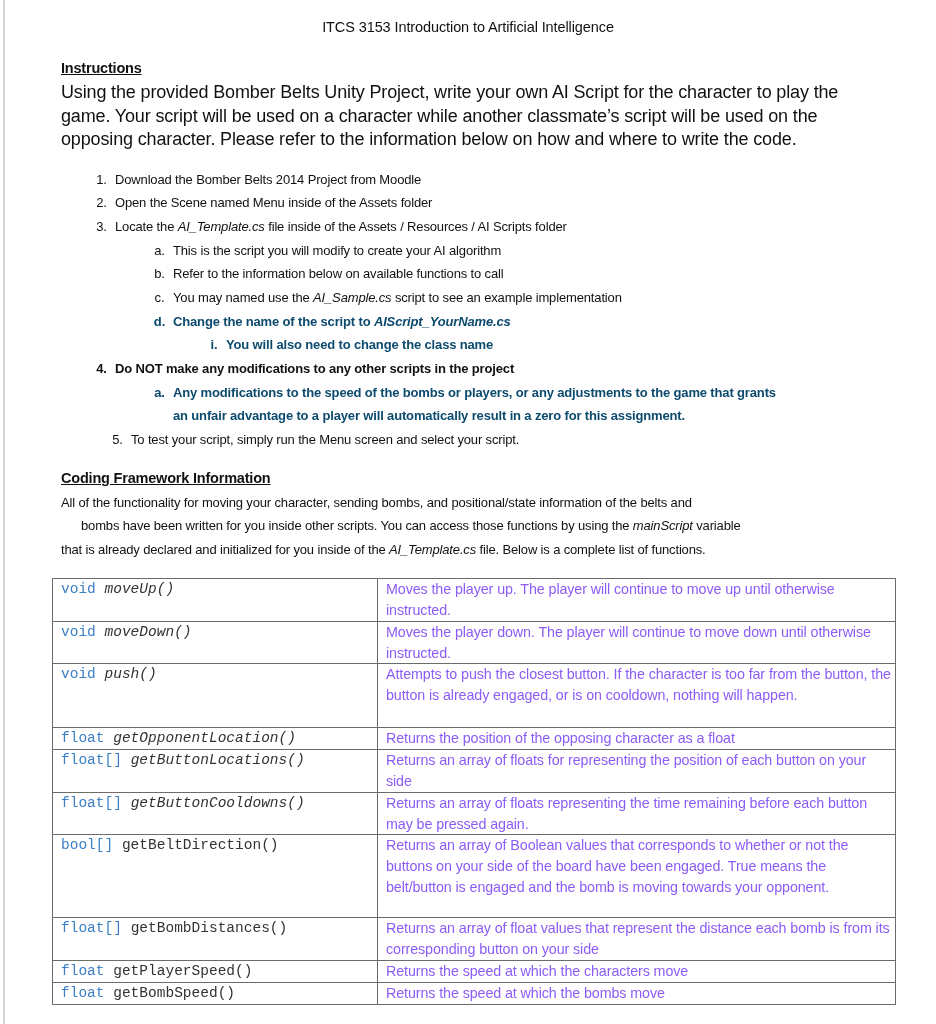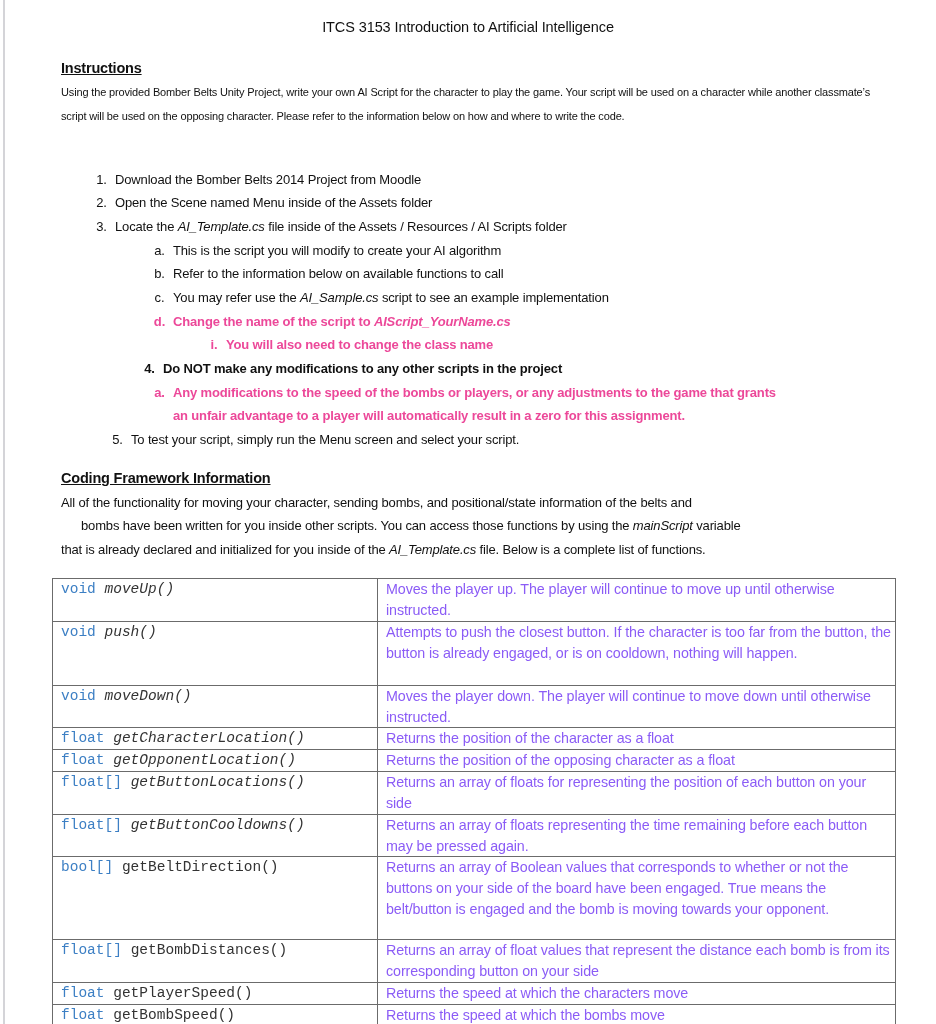--- a/index.html
+++ b/index.html
@@ -13,30 +13,30 @@
   .page { position: absolute; left: 0; top: 0; width: 936px; }
   .doc-title {
     position: absolute; top: 19px; left: 0; width: 936px; text-align: center;
     font-size: 14.5px; letter-spacing: -0.1px;
   }
   .section-heading {
     position: absolute; left: 61px; font-weight: bold; text-decoration: underline;
     font-size: 14.5px; letter-spacing: -0.2px;
   }
   .para {
-    position: absolute; left: 61px; width: 830px; font-size: 11px; line-height: 23.5px;
+    position: absolute; left: 61px; width: 830px; font-size: 18px; line-height: 23.5px;
     letter-spacing: -0.15px;
   }
   .list-item {
     position: absolute; font-size: 13px; line-height: 23.5px; letter-spacing: -0.15px;
     white-space: nowrap;
     text-align: center;
   }
   .list-item .marker { display: inline-block; width: 27px; }
-  .red { color: #ec4899; font-weight: bold; }
+  .red { color: #0c4a6e; font-weight: bold; }
   .bold { font-weight: bold; }
   .ital { font-style: italic; }
 
   .fn-table {
     position: absolute; left: 52px; top: 578px; width: 844px;
     border-collapse: collapse; table-layout: fixed;
   }
   .fn-table td {
     border: 1.5px solid #6b6b6b; vertical-align: top; padding: 0 0 0 8px;
   }
@@ -77,32 +77,32 @@
 
   <div class="list-item" style="top:239px; left:146px;">
     <span class="marker">a.</span><span>This is the script you will modify to create your AI algorithm</span>
   </div>
 
   <div class="list-item" style="top:262px; left:146px;">
     <span class="marker">b.</span><span>Refer to the information below on available functions to call</span>
   </div>
 
   <div class="list-item" style="top:286px; left:146px;">
-    <span class="marker">c.</span><span>You may refer use the </span><span class="ital">AI_Sample.cs</span><span> script to see an example implementation</span>
+    <span class="marker">c.</span><span>You may named use the </span><span class="ital">AI_Sample.cs</span><span> script to see an example implementation</span>
   </div>
 
   <div class="list-item red" style="top:310px; left:146px;">
     <span class="marker">d.</span><span>Change the name of the script to </span><span class="ital">AIScript_YourName.cs</span>
   </div>
 
   <div class="list-item red" style="top:333px; left:202px;">
     <span class="marker" style="width:24px;">i.</span><span>You will also need to change the class name</span>
   </div>
 
-  <div class="list-item bold" style="top:357px; left:88px;margin-left:48px;">
+  <div class="list-item bold" style="top:357px; left:88px;">
     <span class="marker">4.</span><span>Do NOT make any modifications to any other scripts in the project</span>
   </div>
 
   <div class="list-item red" style="top:381px; left:146px;">
     <span class="marker">a.</span><span>Any modifications to the speed of the bombs or players, or any adjustments to the game that grants</span>
   </div>
   <div class="list-item red" style="top:404px; left:173px;">
     <span>an unfair advantage to a player will automatically result in a zero for this assignment.</span>
   </div>
 
@@ -121,31 +121,27 @@
   <div class="list-item" style="top:538px; left:61px;">
     <span>that is already declared and initialized for you inside of the </span><span class="ital">AI_Template.cs</span><span> file.  Below is a complete list of functions.</span>
   </div>
 
   <table class="fn-table">
     <tbody>
       <tr style="height:43px;">
         <td class="sig"><span class="kw">void</span> <span class="nm-ital">moveUp</span><span class="nm-ital">()</span></td>
         <td class="desc">Moves the player up.  The player will continue to move up until otherwise instructed.</td>
       </tr>
-      <tr style="height:64px;">
-        <td class="sig"><span class="kw">void</span> <span class="nm-ital">push</span><span class="nm-ital">()</span></td>
-        <td class="desc">Attempts to push the closest button.  If the character is too far from the button, the button is already engaged, or is on cooldown, nothing will happen.</td>
-      </tr>
       <tr style="height:42px;">
         <td class="sig"><span class="kw">void</span> <span class="nm-ital">moveDown</span><span class="nm-ital">()</span></td>
         <td class="desc">Moves the player down.  The player will continue to move down until otherwise instructed.</td>
       </tr>
-      <tr style="height:21px;">
-        <td class="sig"><span class="kw">float</span> <span class="nm-ital">getCharacterLocation</span><span class="nm-ital">()</span></td>
-        <td class="desc">Returns the position of the character as a float</td>
+      <tr style="height:64px;">
+        <td class="sig"><span class="kw">void</span> <span class="nm-ital">push</span><span class="nm-ital">()</span></td>
+        <td class="desc">Attempts to push the closest button.  If the character is too far from the button, the button is already engaged, or is on cooldown, nothing will happen.</td>
       </tr>
       <tr style="height:21px;">
         <td class="sig"><span class="kw">float</span> <span class="nm-ital">getOpponentLocation</span><span class="nm-ital">()</span></td>
         <td class="desc">Returns the position of the opposing character as a float</td>
       </tr>
       <tr style="height:42px;">
         <td class="sig"><span class="kw">float[]</span> <span class="nm-ital">getButtonLocations</span><span class="nm-ital">()</span></td>
         <td class="desc">Returns an array of floats for representing the position of each button on your side</td>
       </tr>
       <tr style="height:42px;border-radius:20px;">

